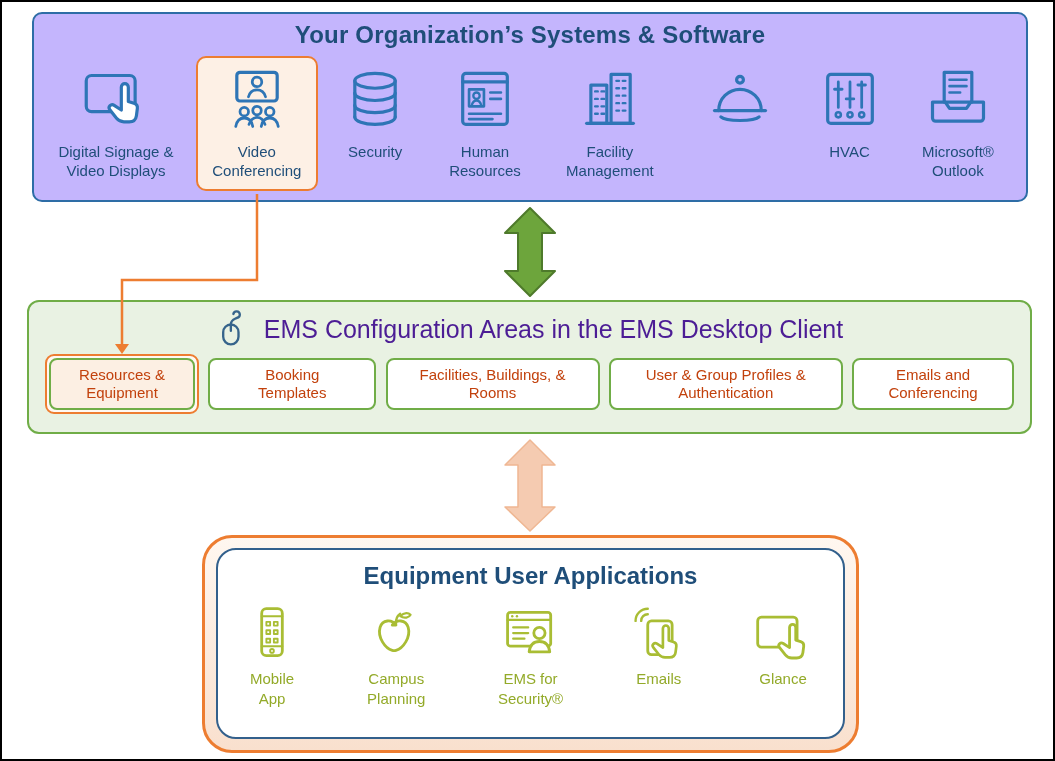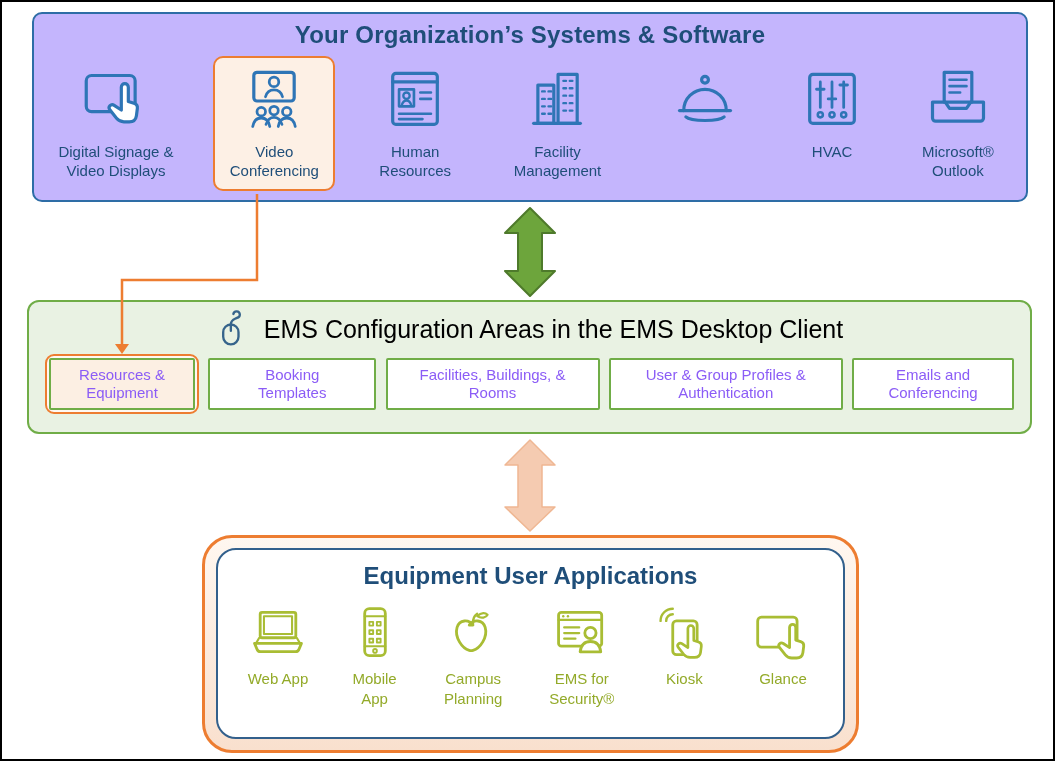--- a/index.html
+++ b/index.html
@@ -17,25 +17,25 @@
   .sys-icon { height:78px; display:flex; align-items:center; justify-content:center; color:#2E75B6; }
   .sys-icon svg { width:68px; height:68px; }
   .sys-label { margin-top:3px; font-size:15px; line-height:1.25; color:#1F4E79; text-align:center; }
 
   
   .mid-box { position:absolute; left:25px; top:298px; width:1005px; height:134px; background:#E9F2E3;
              border:2px solid #70AD47; border-radius:12px; z-index:2; }
   .mid-title-row { display:flex; justify-content:center; align-items:center; gap:12px; margin-top:8px; }
   .mouse-icon { color:#36648B; display:flex; }
   .mouse-icon svg { width:36px; height:38px; }
-  .mid-title { font-size:25px; color:#000000; }
+  .mid-title { font-size:25px; color:#4c1d95; }
   .mid-row { position:absolute; left:16px; right:16px; top:52px; display:flex; justify-content:space-between; align-items:center; }
-  .cfg-box { height:52px; background:#fff; border:2px solid #70AD47; border-radius:2px;
+  .cfg-box { height:52px; background:#fff; border:2px solid #70AD47; border-radius:8px;
              display:flex; align-items:center; justify-content:center;
-             color:#8b5cf6; font-size:15px; text-align:center; line-height:1.2; }
+             color:#c2410c; font-size:15px; text-align:center; line-height:1.2; }
   .cfg-highlight { border:2px solid #ED7D31; border-radius:9px; padding:2px; background:#FFF8F2; }
   .cfg-highlight .cfg-box { width:100%; height:52px; background:#FCEFE3; }
 
   
   .bot-outer { position:absolute; left:200px; top:533px; width:657px; height:218px;
                border:3px solid #ED7D31; border-radius:30px;
                background:linear-gradient(180deg,#FFF7F0,#F9E0CE); z-index:2; }
   .bot-inner { position:absolute; left:11px; top:10px; right:11px; bottom:11px; background:#fff;
                border:2px solid #33608C; border-radius:20px; }
   .bot-title { text-align:center; margin-top:12px; font-size:24px; color:#1F4E79; }
@@ -81,20 +81,32 @@
             <circle cx="32" cy="41" r="4" stroke-width="2.6"></circle>
             <circle cx="44" cy="42" r="4" stroke-width="2.6"></circle>
             <path d="M12 56 c1-5.5 4-8 8-8 s7 2.5 8 8" stroke-width="2.6"></path>
             <path d="M24.5 54 c1.5-4.5 4-6.5 7.5-6.5 s6 2 7.5 6.5" stroke-width="2.6"></path>
             <path d="M36 56 c1-5.5 4-8 8-8 s7 2.5 8 8" stroke-width="2.6"></path>
           </svg>
         </span>
         <span class="sys-label">Video Conferencing</span>
       </div>
 
+      <div class="sys-item" style="width:95px">
+        <span class="sys-icon">
+          <svg viewBox="0 0 64 64" fill="none" stroke="currentColor" stroke-width="3" stroke-linecap="round" stroke-linejoin="round">
+            <ellipse cx="32" cy="13" rx="19" ry="7"></ellipse>
+            <path d="M13 13 v34 M51 13 v34"></path>
+            <path d="M13 24.5 c0 3.9 8.5 7 19 7 s19-3.1 19-7"></path>
+            <path d="M13 36 c0 3.9 8.5 7 19 7 s19-3.1 19-7"></path>
+            <path d="M13 47 c0 3.9 8.5 7 19 7 s19-3.1 19-7"></path>
+          </svg>
+        </span>
+        <span class="sys-label">Security</span>
+      </div>
 
       <div class="sys-item" style="width:105px">
         <span class="sys-icon">
           <svg viewBox="0 0 64 64" fill="none" stroke="currentColor" stroke-width="3" stroke-linecap="round" stroke-linejoin="round">
             <rect x="11" y="6" width="42" height="48" rx="3"></rect>
             <path d="M11 14 h42"></path>
             <rect x="17" y="21" width="14" height="16" stroke-width="2.5"></rect>
             <circle cx="24" cy="27" r="3" stroke-width="2.2"></circle>
             <path d="M19.5 36 c.8-3 2.5-4.5 4.5-4.5 s3.7 1.5 4.5 4.5" stroke-width="2.2"></path>
             <path d="M37 24 h10 M37 30 h10 M17 44 h30 M17 49 h22" stroke-width="2.5"></path>
@@ -191,31 +203,20 @@
       </div>
 
     </div>
   </section>
 
   <section class="bot-outer">
     <div class="bot-inner">
       <h2 class="bot-title">Equipment User Applications</h2>
       <div class="bot-row">
 
-        <div class="app-item" style="width:92px">
-          <span class="app-icon">
-            <svg viewBox="0 0 64 64" fill="none" stroke="currentColor" stroke-width="3" stroke-linecap="round" stroke-linejoin="round">
-              <rect x="13" y="9" width="38" height="27" rx="2"></rect>
-              <rect x="17" y="13" width="30" height="19" stroke-width="2.2"></rect>
-              <path d="M12 36 L8.5 42 M52 36 L55.5 42" stroke-width="2.2"></path>
-              <path d="M7 42 h50 l-2.5 6 a4 4 0 0 1 -3.8 2.8 H13.3 a4 4 0 0 1 -3.8 -2.8 z"></path>
-            </svg>
-          </span>
-          <span class="app-label" style="max-width:86px">Web App</span>
-        </div>
 
         <div class="app-item" style="width:80px">
           <span class="app-icon">
             <svg viewBox="0 0 64 64" fill="none" stroke="currentColor" stroke-width="3" stroke-linecap="round" stroke-linejoin="round">
               <rect x="21" y="5" width="22" height="50" rx="5"></rect>
               <path d="M21 13 h22 M21 45 h22" stroke-width="2.2"></path>
               <circle cx="32" cy="50" r="2" stroke-width="2"></circle>
               <path stroke-width="2" d="M26 19 h4 v4 h-4 z M34 19 h4 v4 h-4 z M26 28 h4 v4 h-4 z M34 28 h4 v4 h-4 z M26 37 h4 v4 h-4 z M34 37 h4 v4 h-4 z"></path>
             </svg>
           </span>
@@ -250,21 +251,21 @@
 
         <div class="app-item" style="width:84px">
           <span class="app-icon">
             <svg viewBox="0 0 64 64" fill="none" stroke="currentColor" stroke-width="3" stroke-linecap="round" stroke-linejoin="round">
               <path d="M20 11 a7 7 0 0 0 -7 7" stroke-width="2.6"></path>
               <path d="M20 5 a13 13 0 0 0 -13 13" stroke-width="2.6"></path>
               <rect x="20" y="18" width="26" height="36" rx="4"></rect>
               <path fill="#fff" transform="translate(1,8) scale(0.95)" d="M37 31 V19 a3.3 3.3 0 0 1 6.6 0 v13.5 l5.3 1.7 c2.2 .7 3.5 2.5 3.2 4.8 l-.9 7 c-.5 3.5-3.2 5.6-6.7 5.6 h-5.1 c-2.8 0-5.2-1.2-6.9-3.3 l-6.3-8 c-2.2-2.8 1.2-6.1 4.1-4.2 l6.7 4.4 z"></path>
             </svg>
           </span>
-          <span class="app-label" style="max-width:70px">Kiosk</span>
+          <span class="app-label" style="max-width:70px">Emails</span>
         </div>
 
         <div class="app-item" style="width:92px">
           <span class="app-icon">
             <svg viewBox="0 0 64 64" fill="none" stroke="currentColor" stroke-width="3" stroke-linecap="round" stroke-linejoin="round">
               <rect x="5" y="14" width="42" height="32" rx="4"></rect>
               <path fill="#fff" transform="translate(2,6)" d="M37 31 V19 a3.3 3.3 0 0 1 6.6 0 v13.5 l5.3 1.7 c2.2 .7 3.5 2.5 3.2 4.8 l-.9 7 c-.5 3.5-3.2 5.6-6.7 5.6 h-5.1 c-2.8 0-5.2-1.2-6.9-3.3 l-6.3-8 c-2.2-2.8 1.2-6.1 4.1-4.2 l6.7 4.4 z"></path>
             </svg>
           </span>
           <span class="app-label" style="max-width:80px">Glance</span>

